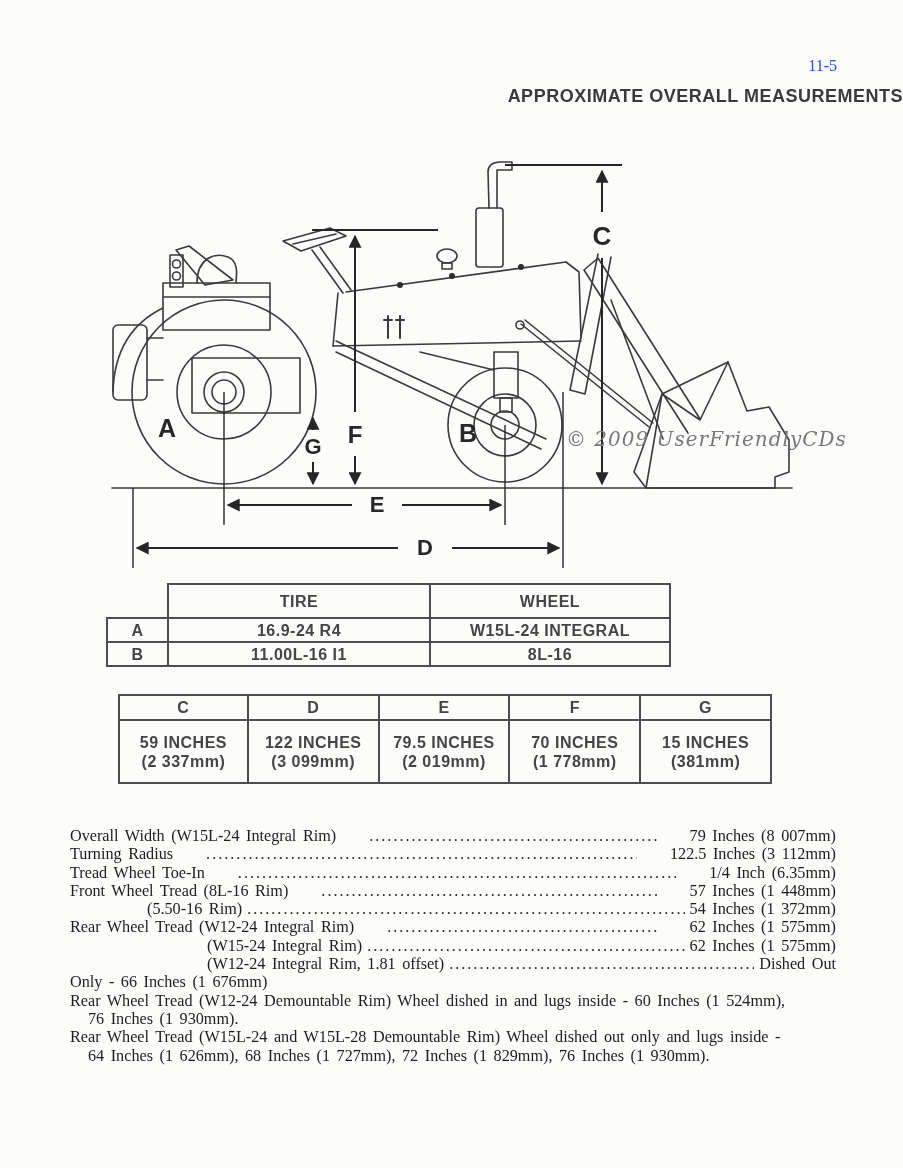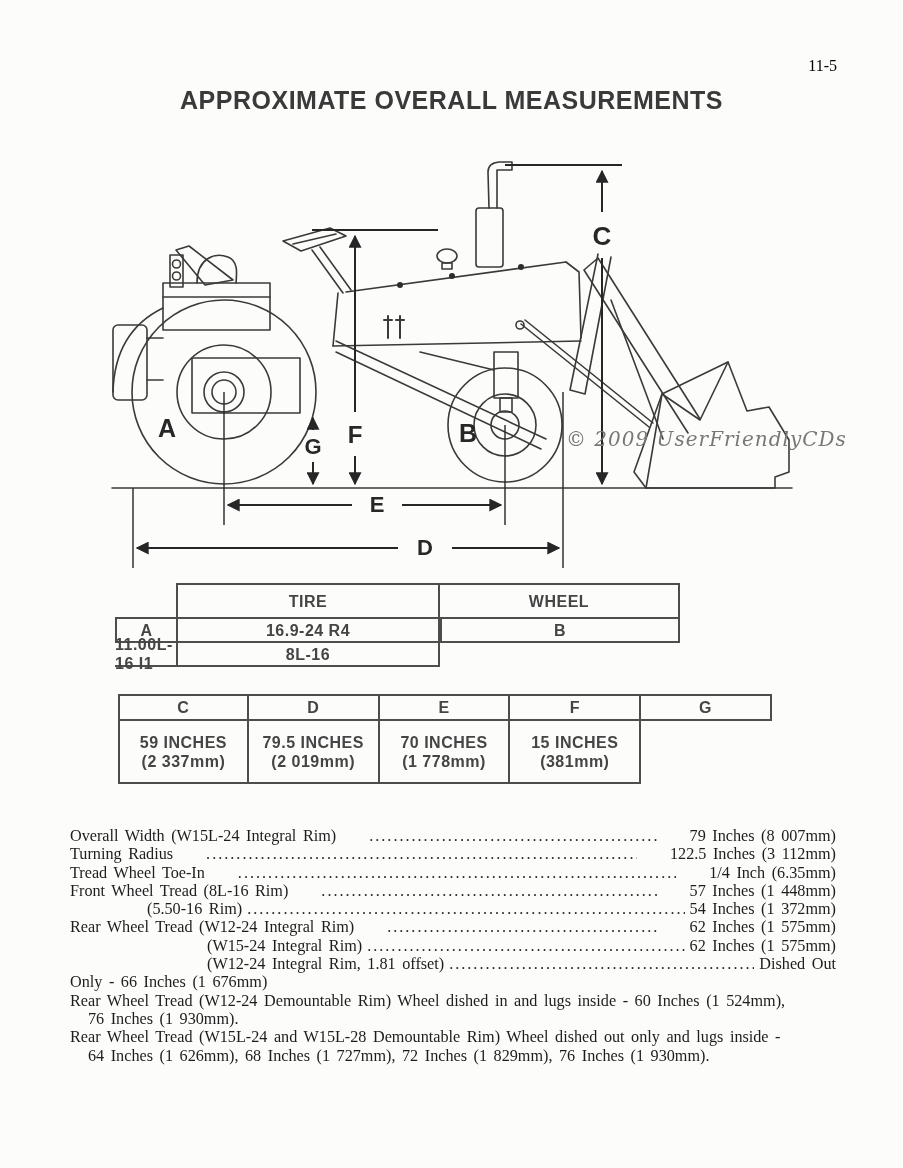--- a/index.html
+++ b/index.html
@@ -1,28 +1,28 @@
 <!DOCTYPE html>
 <html><head>
 <meta charset="utf-8">
 <style>
   html,body{margin:0;padding:0;background:#dededc;}
   .page{position:relative;width:903px;height:1168px;margin:0 auto;background:#fcfcfb;
         font-family:"Liberation Sans",sans-serif;overflow:hidden;color:#2c2c2c;}
 
   .page-number{position:absolute;top:57px;right:66px;font-family:"Liberation Serif",serif;
-        font-size:16px;color:#000000;}
-  .page-title{position:absolute;top:86px;left:0;width:903px;margin:0;text-align:center;
-        font-size:25px;font-weight:bold;letter-spacing:0.5px;color:#3a3a3a;}
+        font-size:16px;color:#1d4ed8;}
+  .page-title{position:absolute;top:86px;left:0;width:903px;margin:0;text-align:right;
+        font-size:18px;font-weight:bold;letter-spacing:0.5px;color:#3a3a3a;}
 
   .diagram{position:absolute;top:140px;left:0;}
 
   
   .grid-table{position:absolute;display:grid;}
-  .tire-table{left:115px;top:583px;grid-template-columns:63px 262px 240px;grid-template-rows:36px 24px 24px;}
+  .tire-table{left:106px;top:583px;grid-template-columns:63px 262px 240px;grid-template-rows:36px 24px 24px;}
   .dims-table{left:118px;top:694px;grid-template-columns:repeat(5,130.8px);grid-template-rows:27px 63px;}
   .cell{display:flex;flex-direction:column;align-items:center;justify-content:center;
         font-weight:bold;font-size:16px;color:#454545;letter-spacing:0.5px;
         border-right:2px solid #4d4d4d;border-bottom:2px solid #4d4d4d;line-height:19px;}
   .cell.first-col{border-left:2px solid #4d4d4d;}
   .cell.first-row{border-top:2px solid #4d4d4d;}
   .cell.corner{border-left:none;border-top:none;}
   .cell .sub{font-weight:bold;}
 
   
@@ -156,36 +156,41 @@
 
     <text class="watermark" x="566" y="306">© 2009 UserFriendlyCDs</text>
   </svg>
 
   <div class="grid-table tire-table" id="tire-table">
       <div class="cell corner"></div>
       <div class="cell first-row">TIRE</div>
       <div class="cell first-row">WHEEL</div>
       <div class="cell first-col">A</div>
       <div class="cell">16.9-24 R4</div>
+      <div class="cell">W15L-24 INTEGRAL</div>
       <div class="cell first-col">B</div>
       <div class="cell">11.00L-16 I1</div>
       <div class="cell">8L-16</div>
     </div>
 
   <div class="grid-table dims-table" id="dims-table">
       <div class="cell first-row first-col">C</div>
       <div class="cell first-row">D</div>
       <div class="cell first-row">E</div>
       <div class="cell first-row">F</div>
       <div class="cell first-row">G</div>
       <div class="cell first-col">
         <div class="sub">59 INCHES</div>
         <div class="sub">(2 337mm)</div>
       </div>
       <div class="cell">
+        <div class="sub">122 INCHES</div>
+        <div class="sub">(3 099mm)</div>
+      </div>
+      <div class="cell">
         <div class="sub">79.5 INCHES</div>
         <div class="sub">(2 019mm)</div>
       </div>
       <div class="cell">
         <div class="sub">70 INCHES</div>
         <div class="sub">(1 778mm)</div>
       </div>
       <div class="cell">
         <div class="sub">15 INCHES</div>
         <div class="sub">(381mm)</div>

